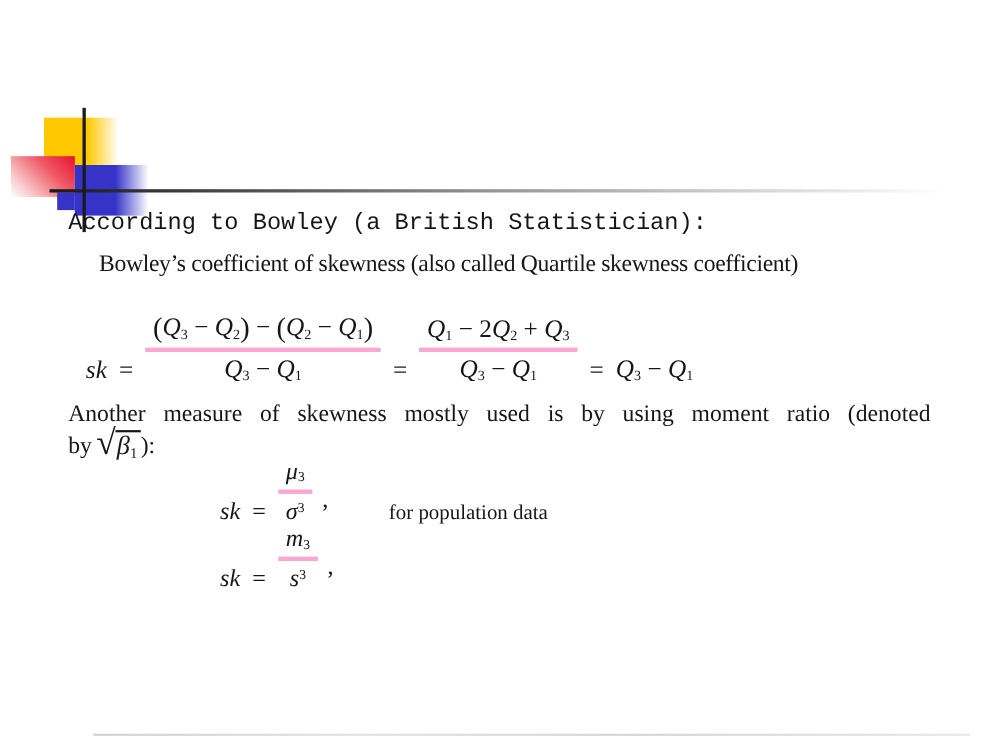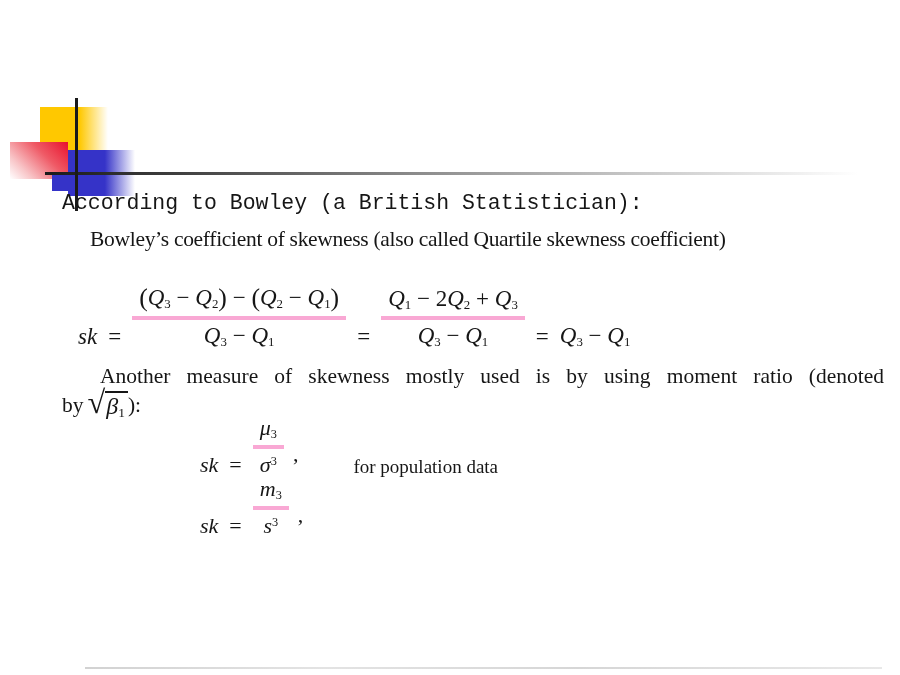--- a/index.html
+++ b/index.html
@@ -16,21 +16,21 @@
     background:linear-gradient(to right,#3533C8 0%,#3533C8 55%,rgba(53,51,200,0) 100%);}
   .blue-step{left:52px;top:175px;width:16px;height:16px;background:#3533C8;}
   .v-rule{left:75px;top:98px;width:3px;height:113px;background:#1a1a1a;}
   .h-rule{left:45px;top:172px;width:813px;height:3px;
     background:linear-gradient(to right,#1a1a1a 0%,#3c3c3c 15%,#8a8a8a 45%,#c6c6c6 72%,#e6e6e6 88%,rgba(255,255,255,0) 100%);}
   .bottom-rule{left:85px;top:667px;width:797px;height:2px;
     background:linear-gradient(to right,#d2d2d2,#e3e3e3 30%,#d6d6d6 62%,#e8e8e8 100%);}
 
   
   .t{position:absolute;font-size:21.5px;line-height:27px;white-space:nowrap;}
-  .wrap{white-space:normal;margin-left:38px;}
+  .wrap{white-space:normal;}
   .just{text-align:justify;text-align-last:justify;}
   .intro{left:62px;top:190px;font-family:Liberation Mono, monospace;}
   .subtitle{left:62px;top:226px;letter-spacing:-0.3px;margin-left:28px;}
   .moment1{left:62px;top:363px;width:784px;}
   .closing{left:62px;top:534px;width:784px;font-size:21.5px;line-height:27px;}
   .closing .cl{text-align:justify;text-align-last:justify;}
   .closing .cl.last{text-align-last:left;}
 
   
   .math span{white-space:pre;}

